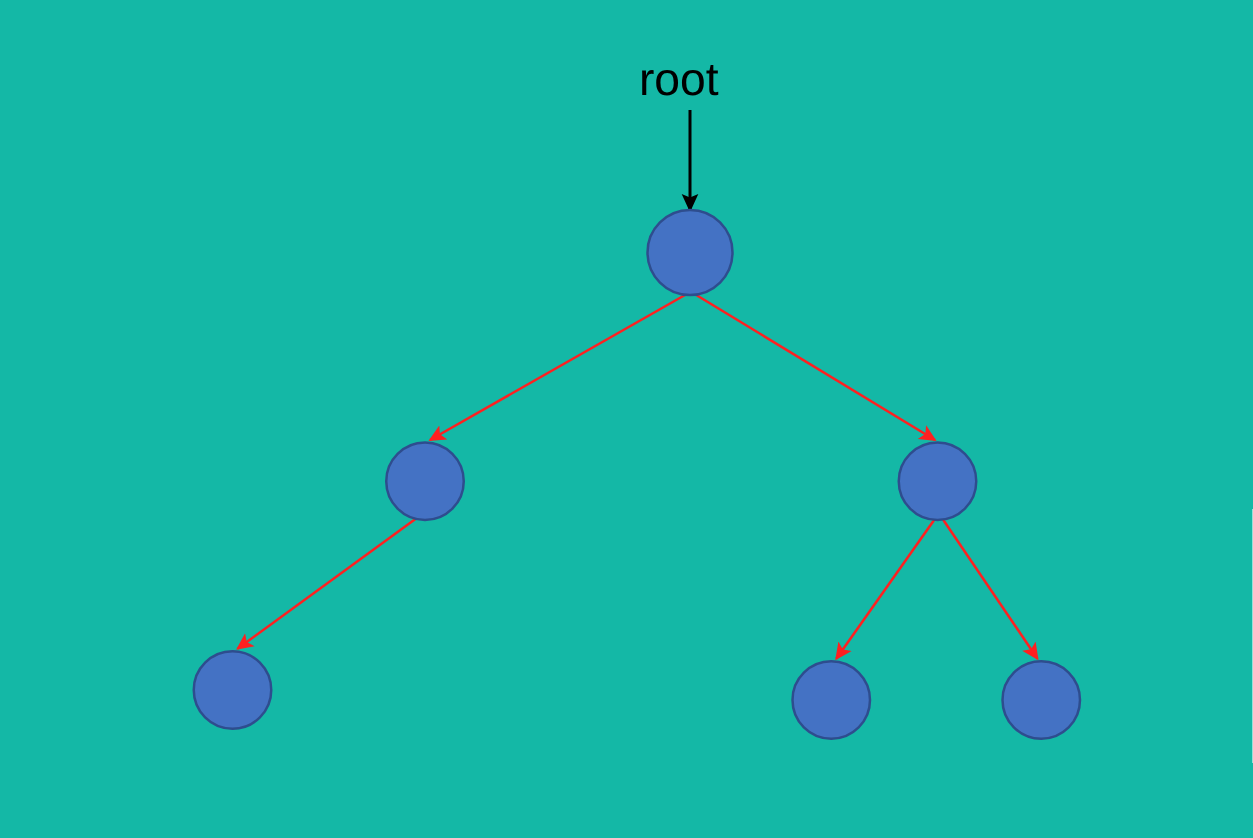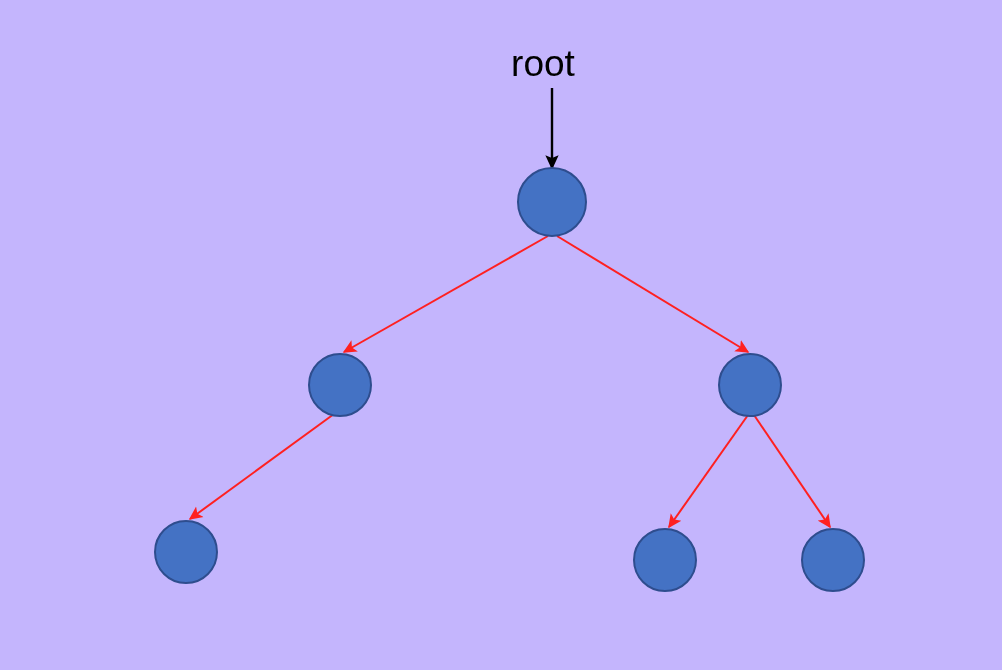--- a/index.html
+++ b/index.html
@@ -8,21 +8,21 @@
     padding: 0;
     background: #ffffff;
   }
   body {
     font-family: "Liberation Sans", sans-serif;
   }
   #canvas {
     position: relative;
     width: 1002px;
     height: 670px;
-    background: #c4b5fd;
+    background: #14b8a6;
     overflow: hidden;
   }
   #diagram-svg {
     position: absolute;
     left: 0;
     top: 0;
     width: 1002px;
     height: 670px;
     display: block;
   }

